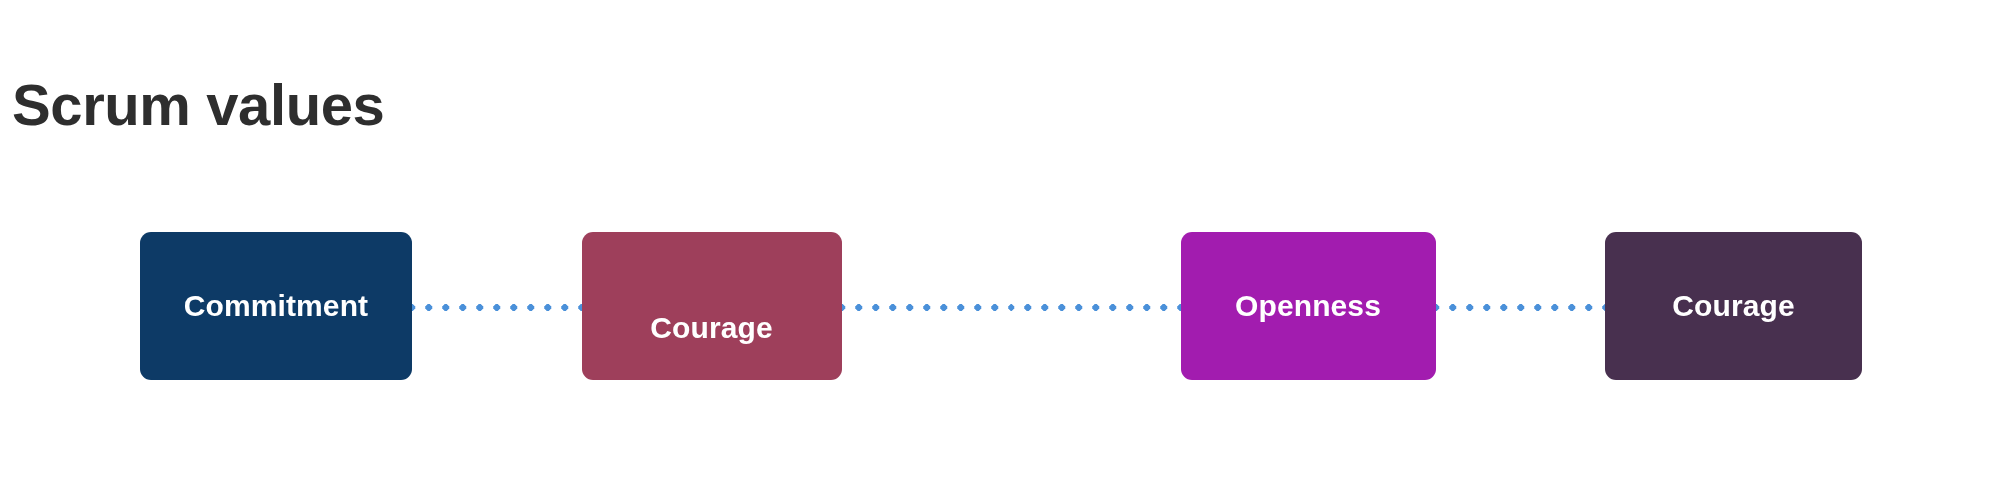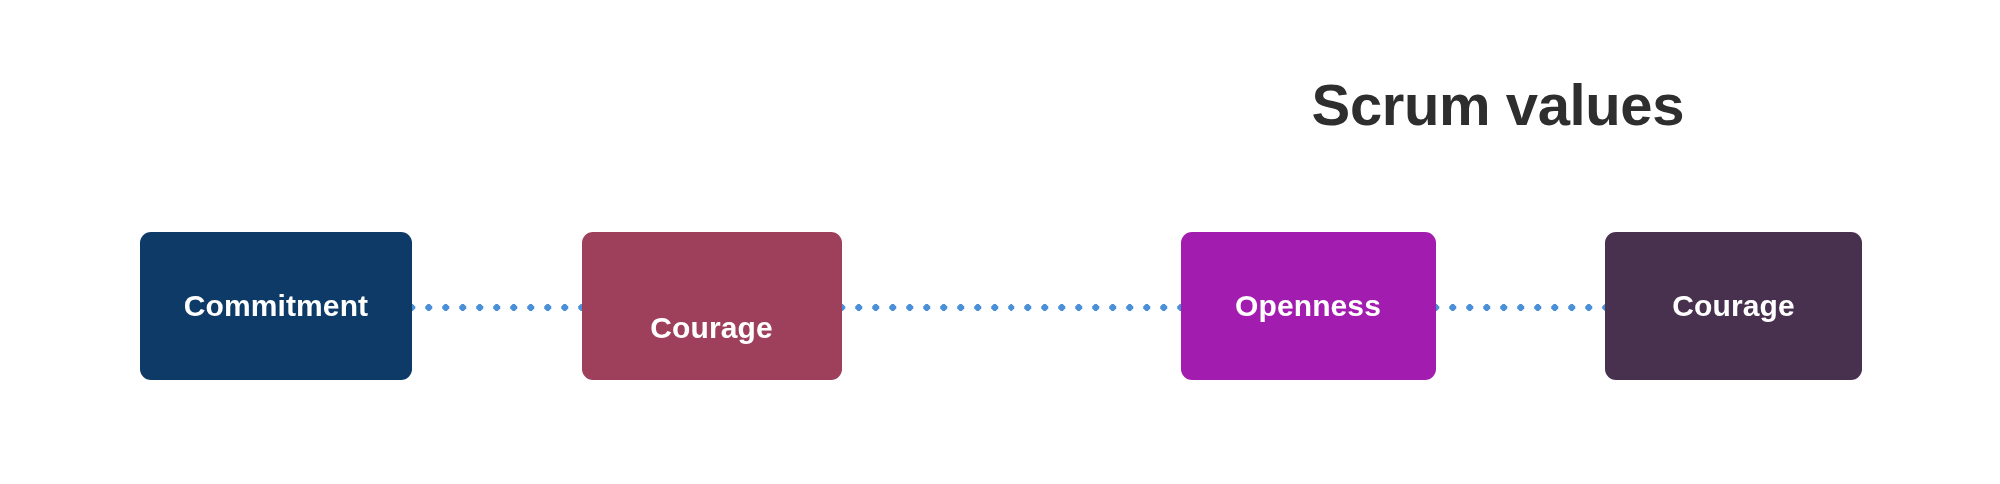--- a/index.html
+++ b/index.html
@@ -19,27 +19,28 @@
     background: #ffffff;
     overflow: hidden;
   }
 
   
   #title {
     position: absolute;
     left: 0;
     top: 76px;
     width: 1684px;
-    text-align: right;
+    text-align: left;
     font-size: 58px;
     font-weight: 700;
     letter-spacing: -0.4px;
     color: #2e2e2e;
     line-height: 1.0;
     white-space: nowrap;
+    padding-left: 12px;
   }
 
   
   #flow {
     position: absolute;
     left: 140px;
     top: 232px;
     width: 1722px;
     height: 148px;
     display: flex;

